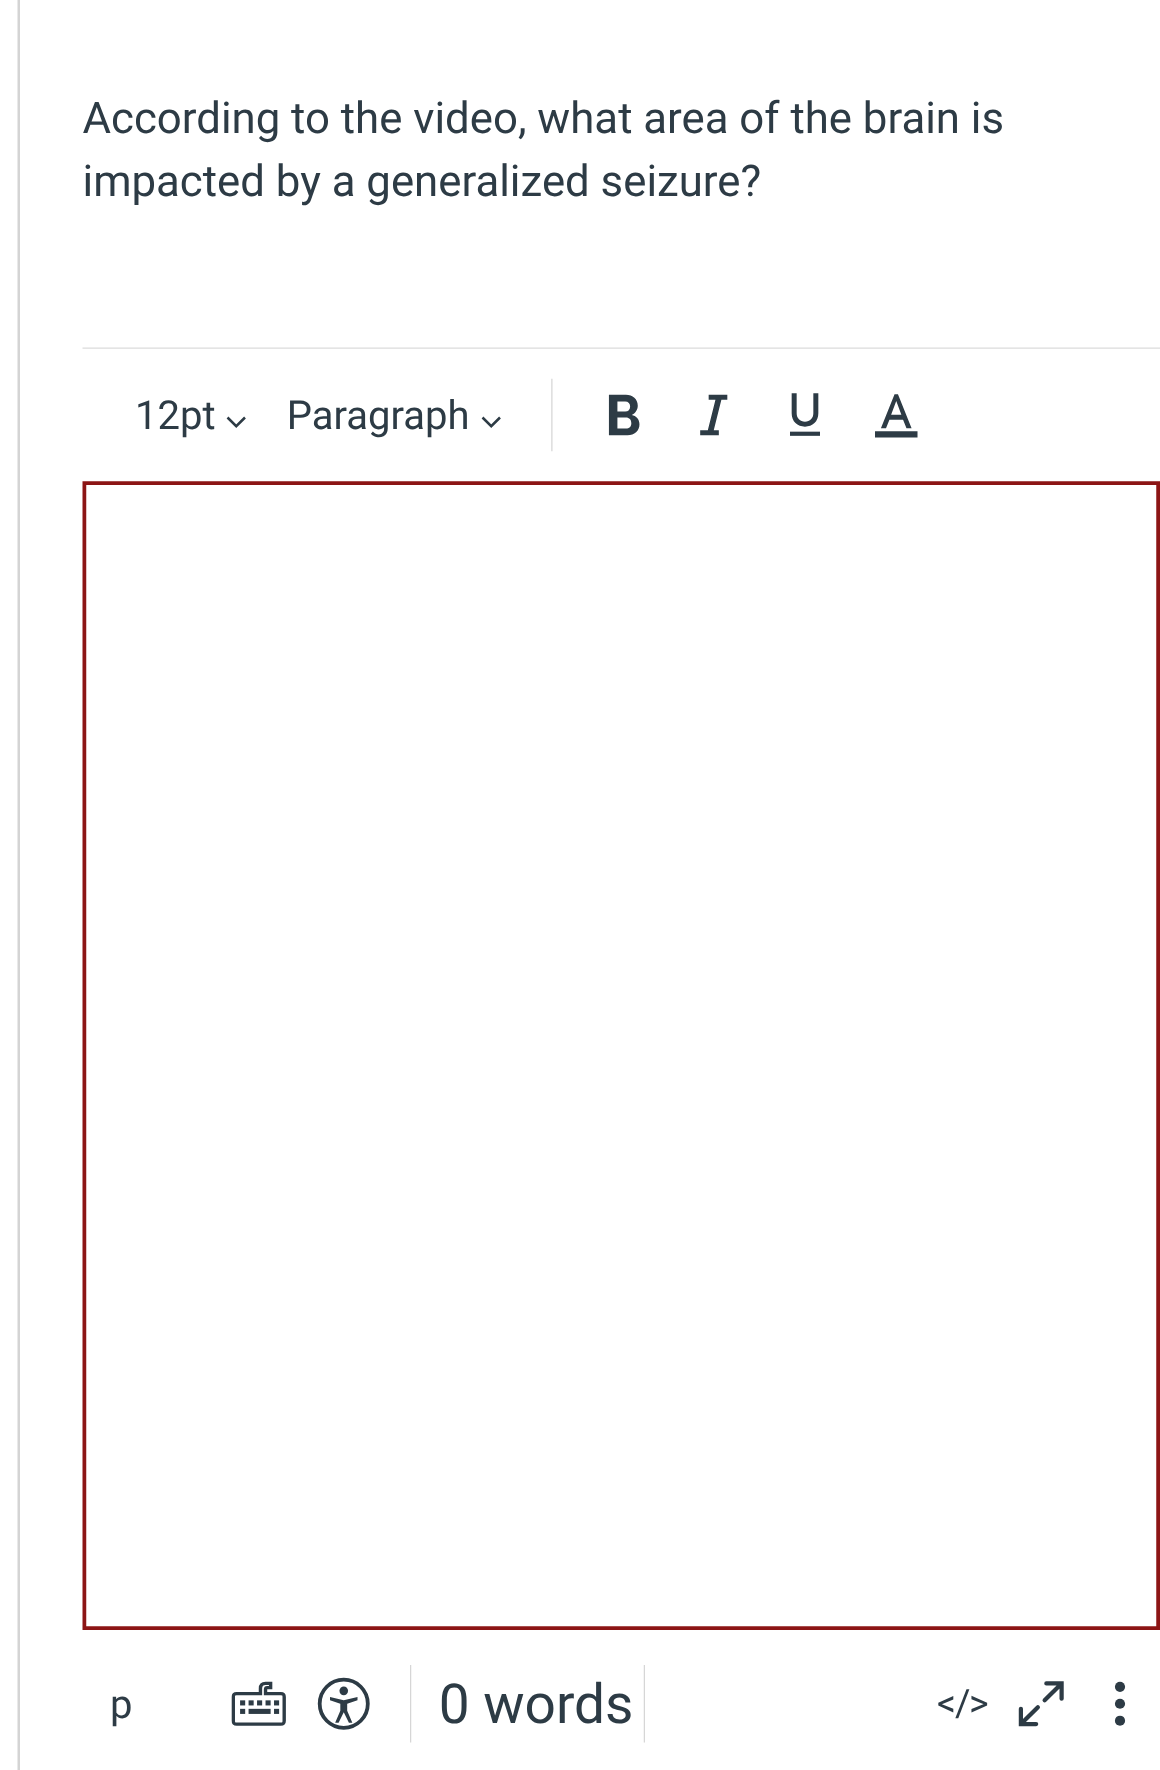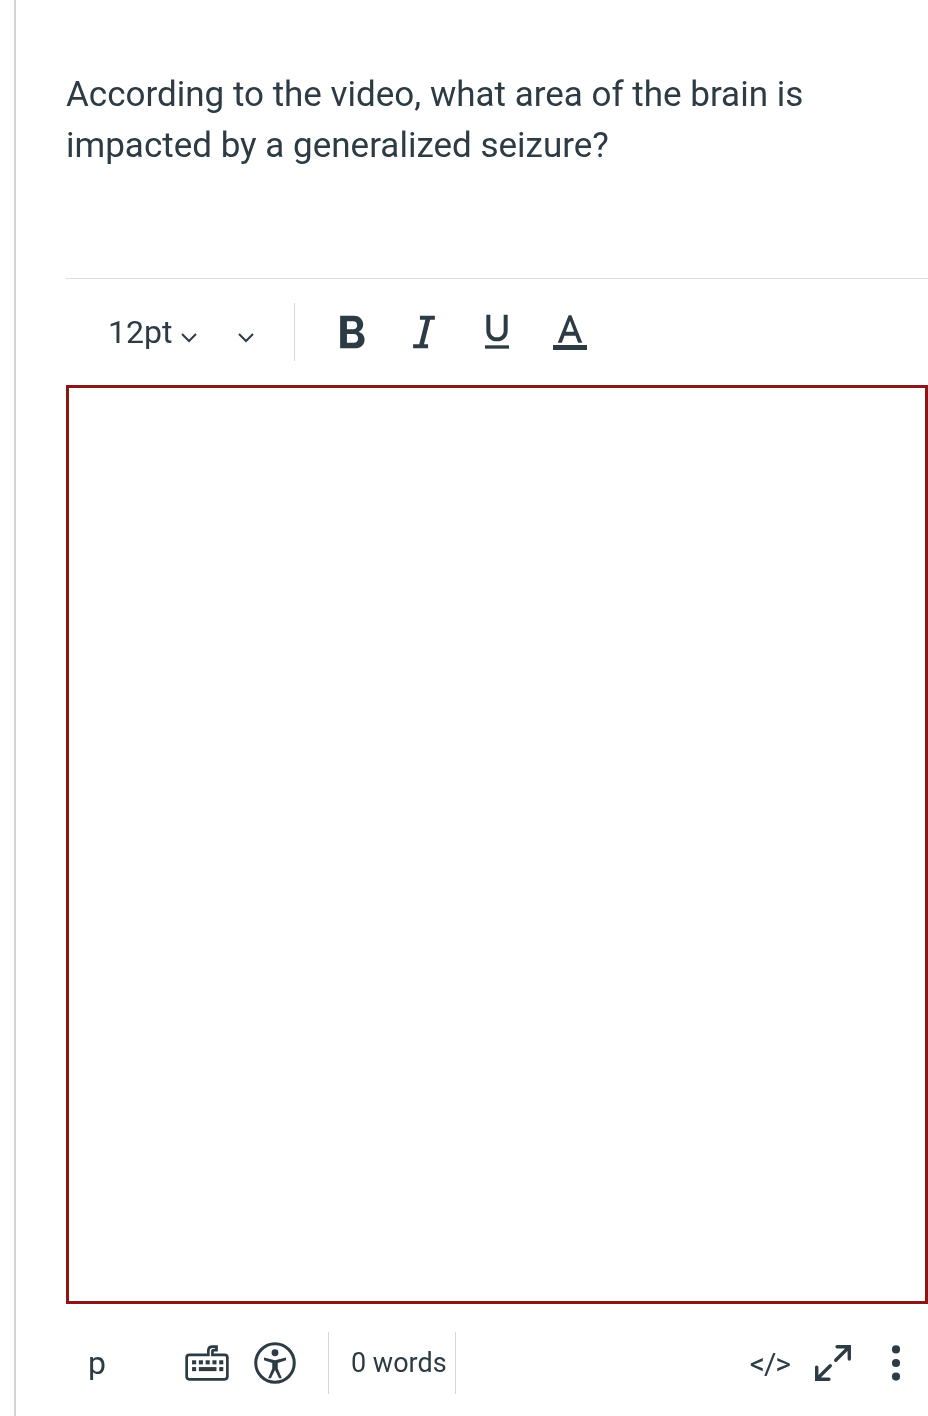--- a/index.html
+++ b/index.html
@@ -111,21 +111,21 @@
       color: #2d3b45;
       margin-right: 22px;
     }
     .status-divider {
       width: 1px;
       height: 62px;
       background: #d6d6d6;
       margin: 0 22px 0 8px;
     }
     .word-count {
-      font-size: 27px;
+      font-size: 44px;
       color: #2d3b45;
     }
     .right-icons {
       margin-left: auto;
       display: flex;
       align-items: center;
       gap: 20px;
     }
     .html-icon {
       font-size: 30px;
@@ -161,20 +161,21 @@
       <div class="toolbar-item font-size-selector">
         <span>12pt</span>
         <span class="chevron-down">
           <svg viewBox="0 0 18 12" fill="none" stroke="#2d3b45" stroke-width="2">
             <polyline points="2,3 9,10 16,3"></polyline>
           </svg>
         </span>
       </div>
 
       <div class="toolbar-item paragraph-selector">
+        <span>Paragraph</span>
         <span class="chevron-down">
           <svg viewBox="0 0 18 12" fill="none" stroke="#2d3b45" stroke-width="2">
             <polyline points="2,3 9,10 16,3"></polyline>
           </svg>
         </span>
       </div>
 
       <div class="toolbar-divider"></div>
 
       <div class="format-button">

